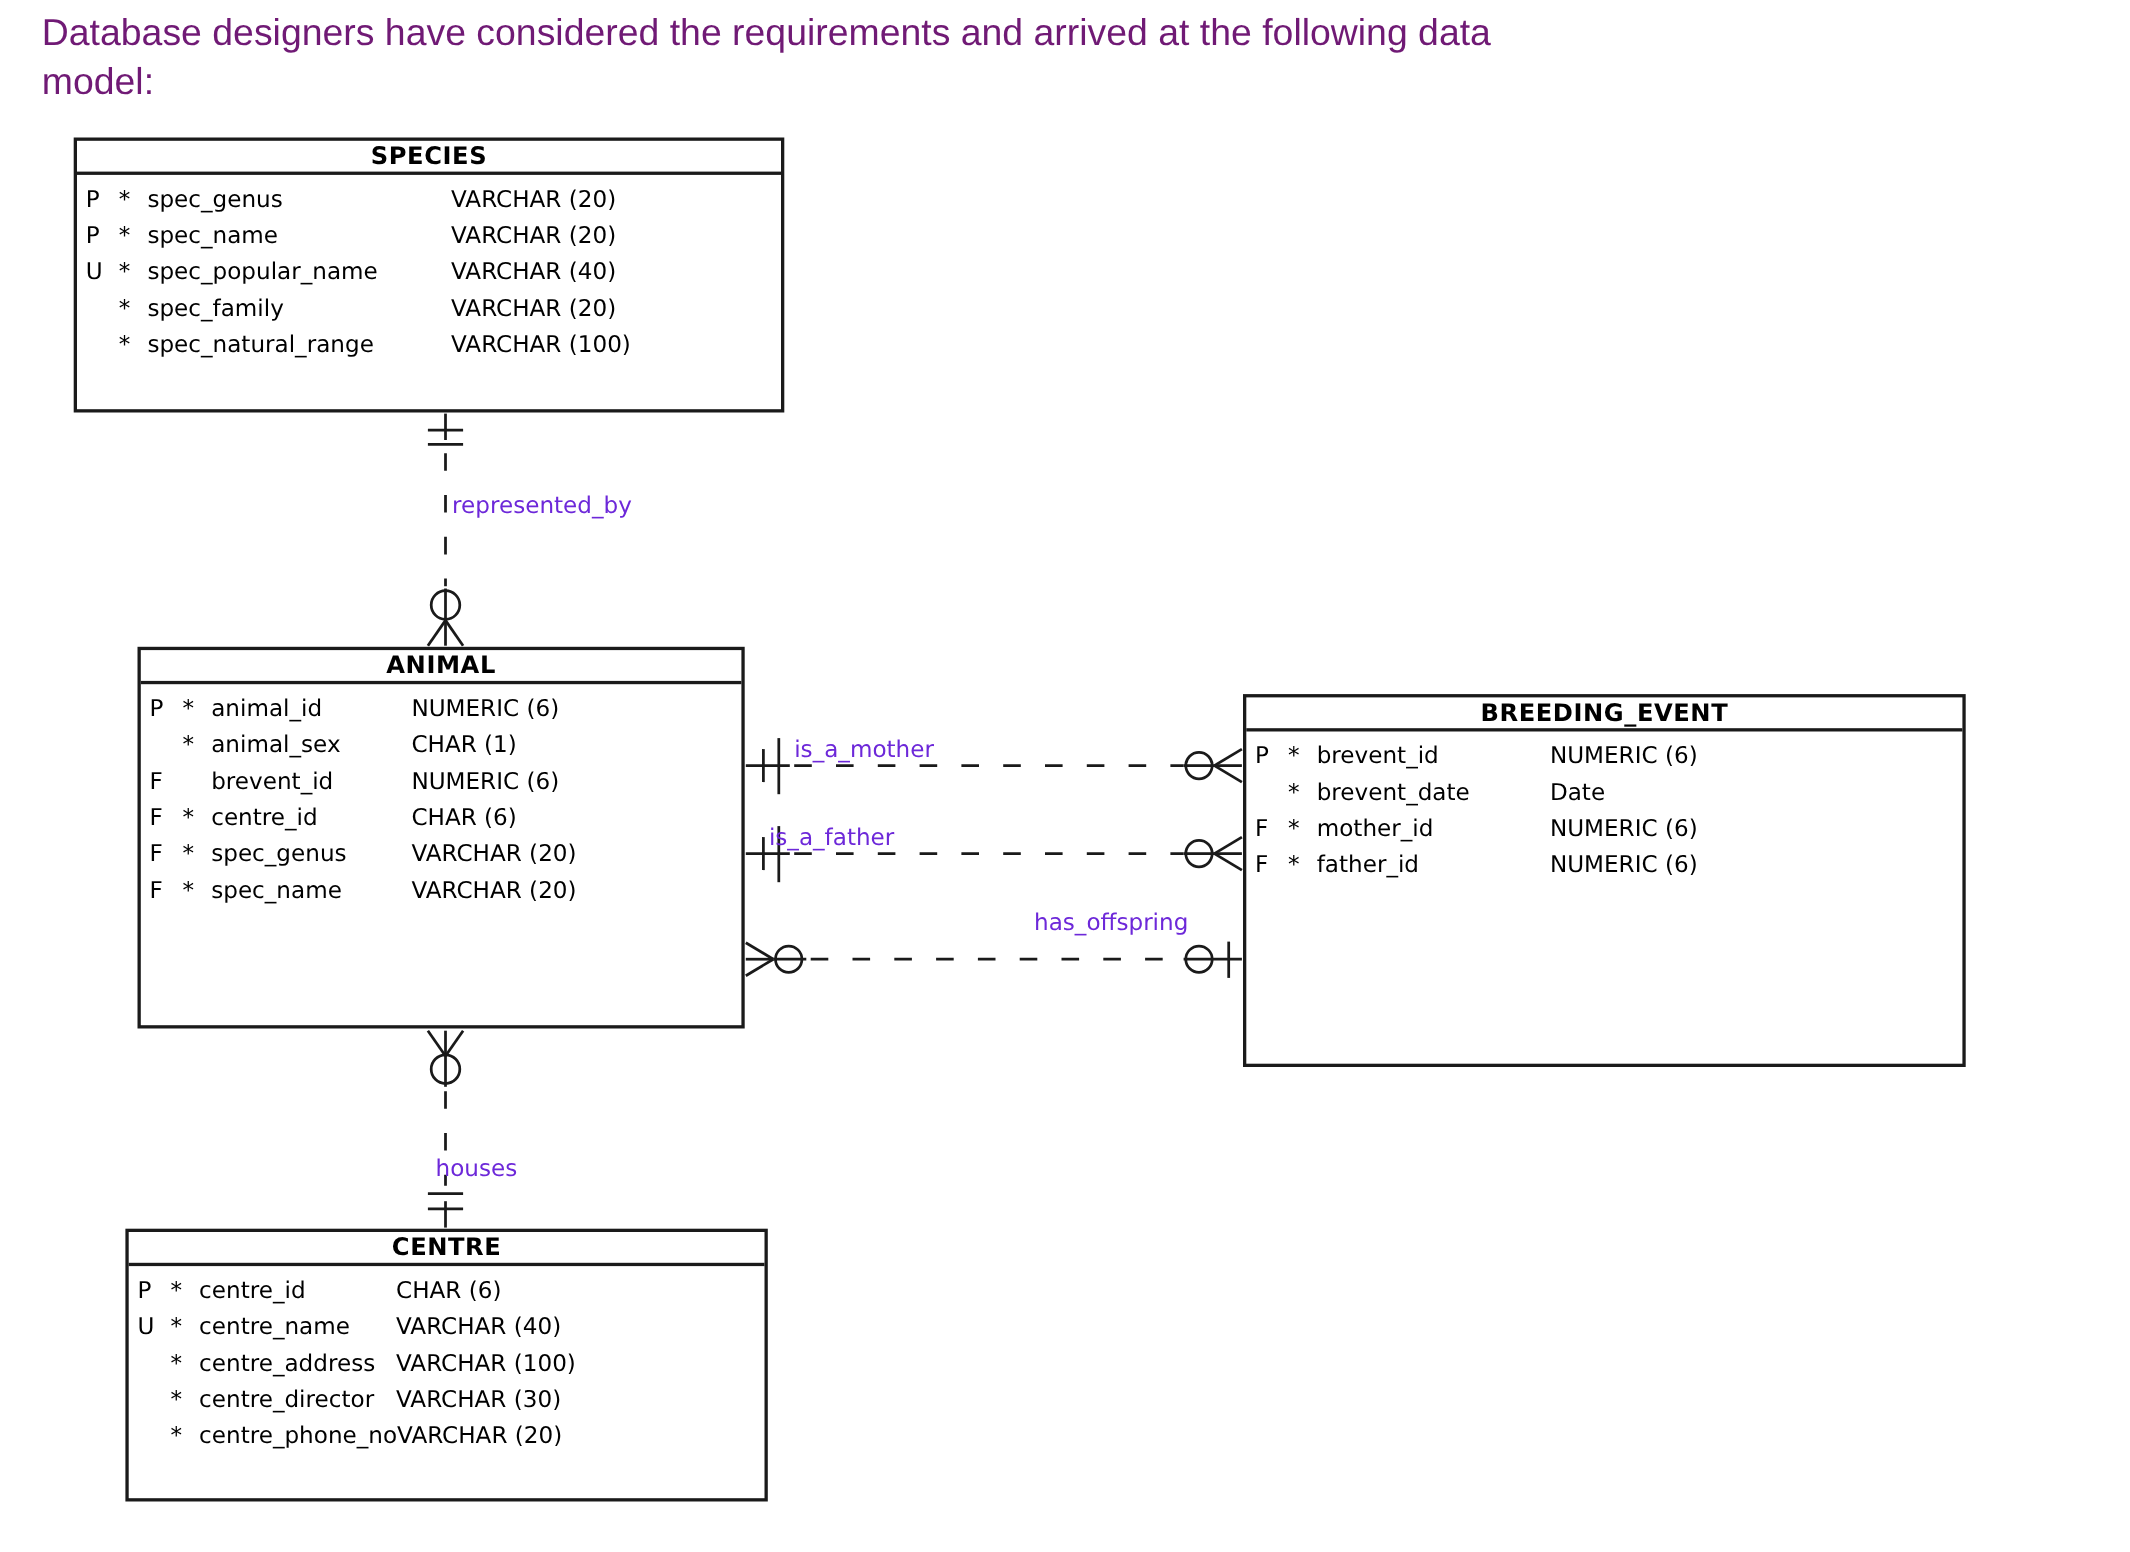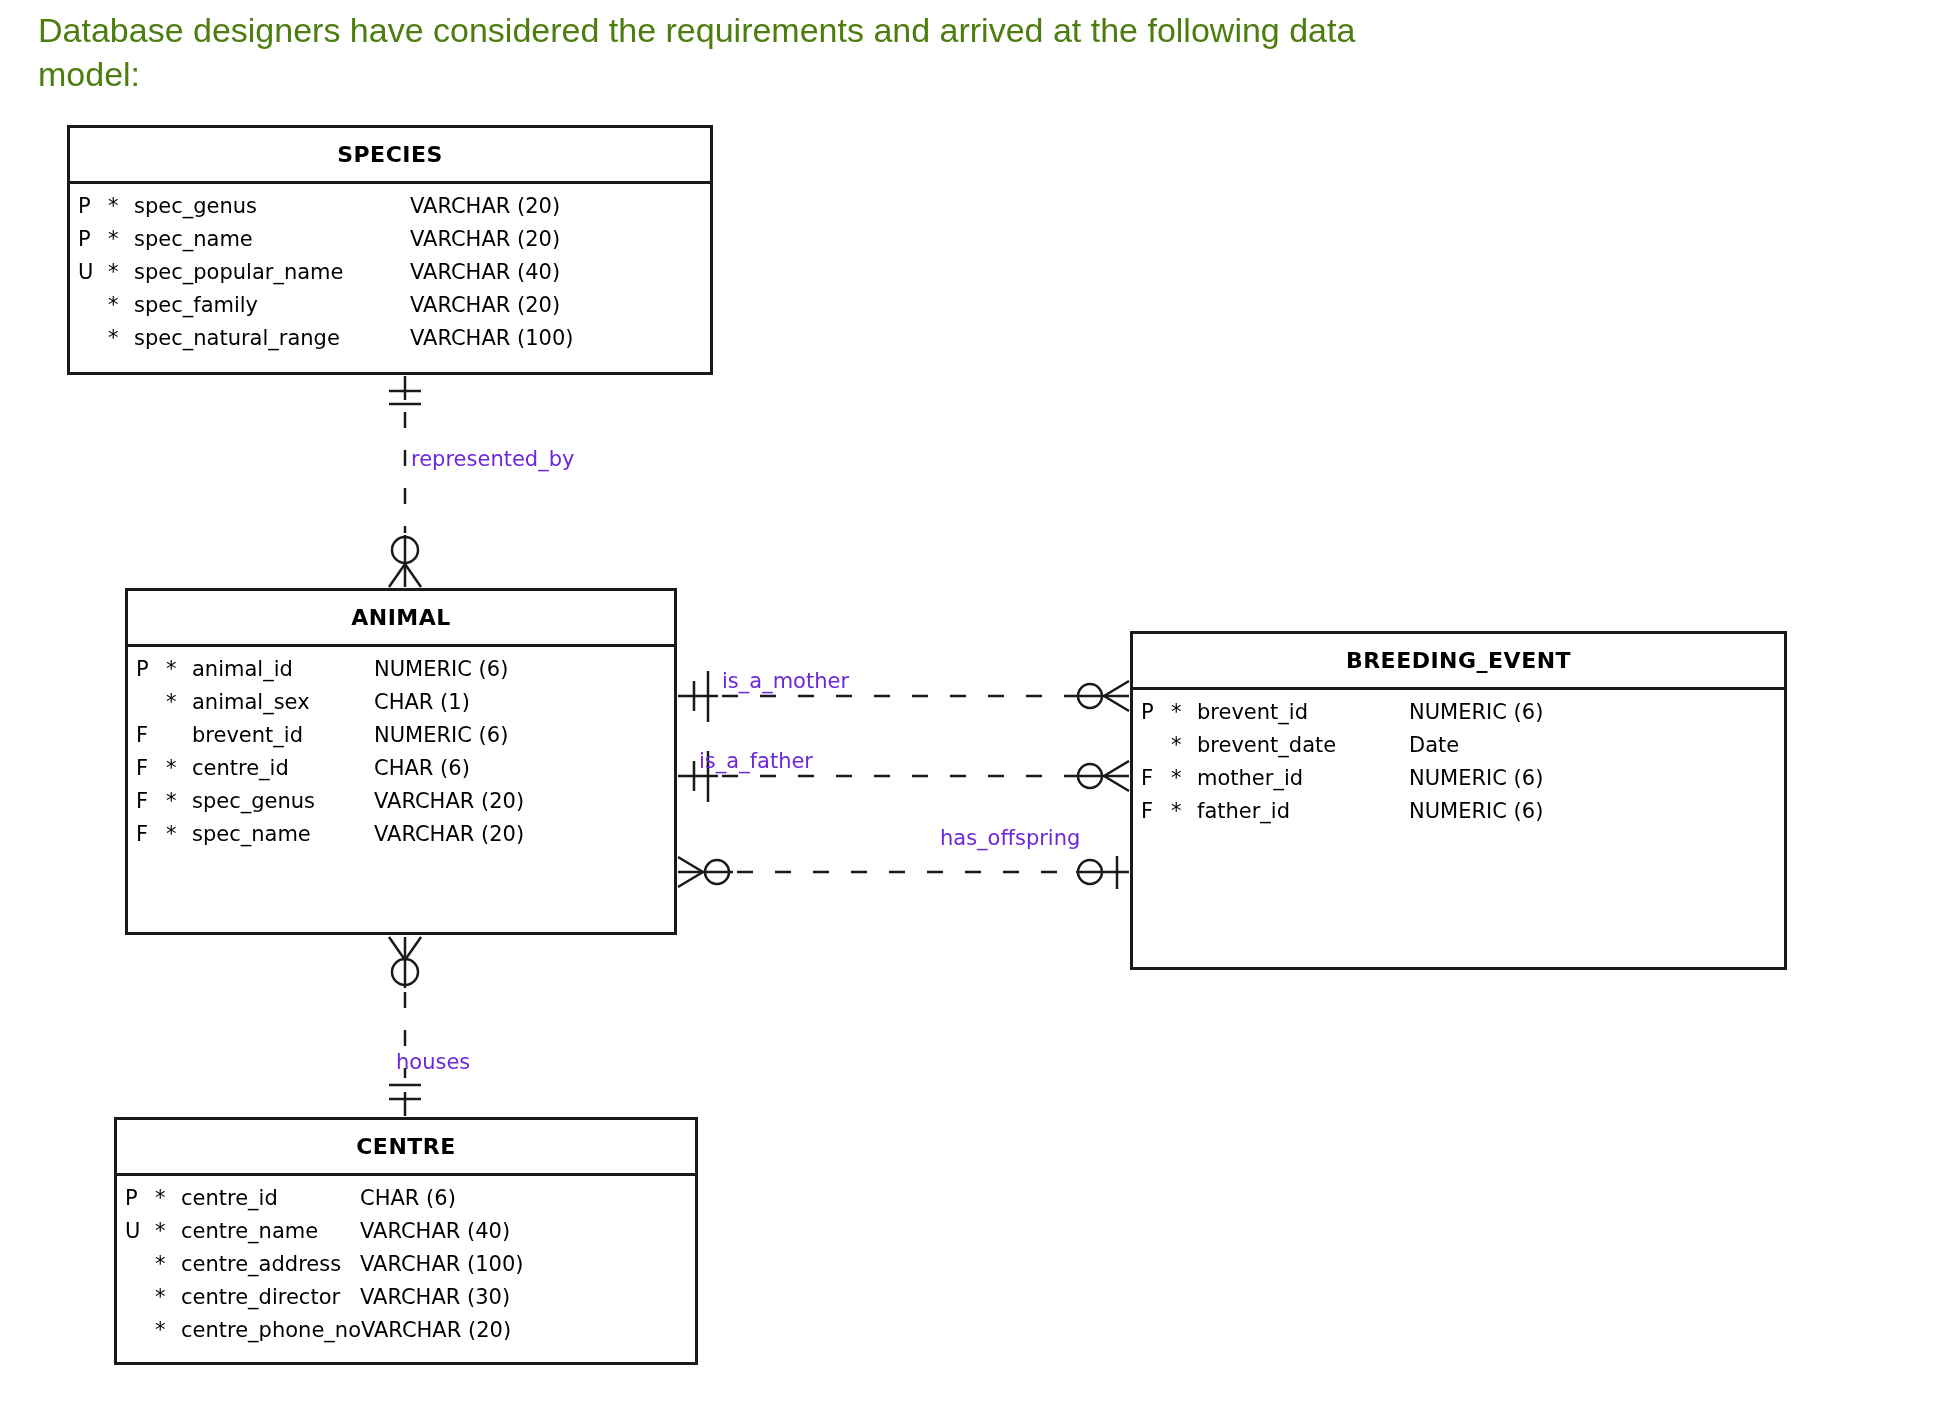--- a/index.html
+++ b/index.html
@@ -12,32 +12,32 @@
     color: #000000;
     overflow: hidden;
   }
   .heading {
     position: absolute;
     left: 38px;
     top: 8px;
     font-family: "Liberation Sans", sans-serif;
     font-size: 34px;
     line-height: 44px;
-    color: #4d7c0f;
+    color: #701a75;
     white-space: nowrap;
   }
   .entity {
     position: absolute;
     box-sizing: border-box;
     border: 3px solid #1a1a1a;
     background: #ffffff;
   }
   .ehead {
     box-sizing: border-box;
-    height: 56px;
+    height: 31px;
     border-bottom: 3px solid #1a1a1a;
     display: flex;
     align-items: center;
     justify-content: center;
     font-weight: bold;
     font-size: 22px;
     letter-spacing: 0.5px;
   }
   .rows { padding-top: 5px; }
   .row {

